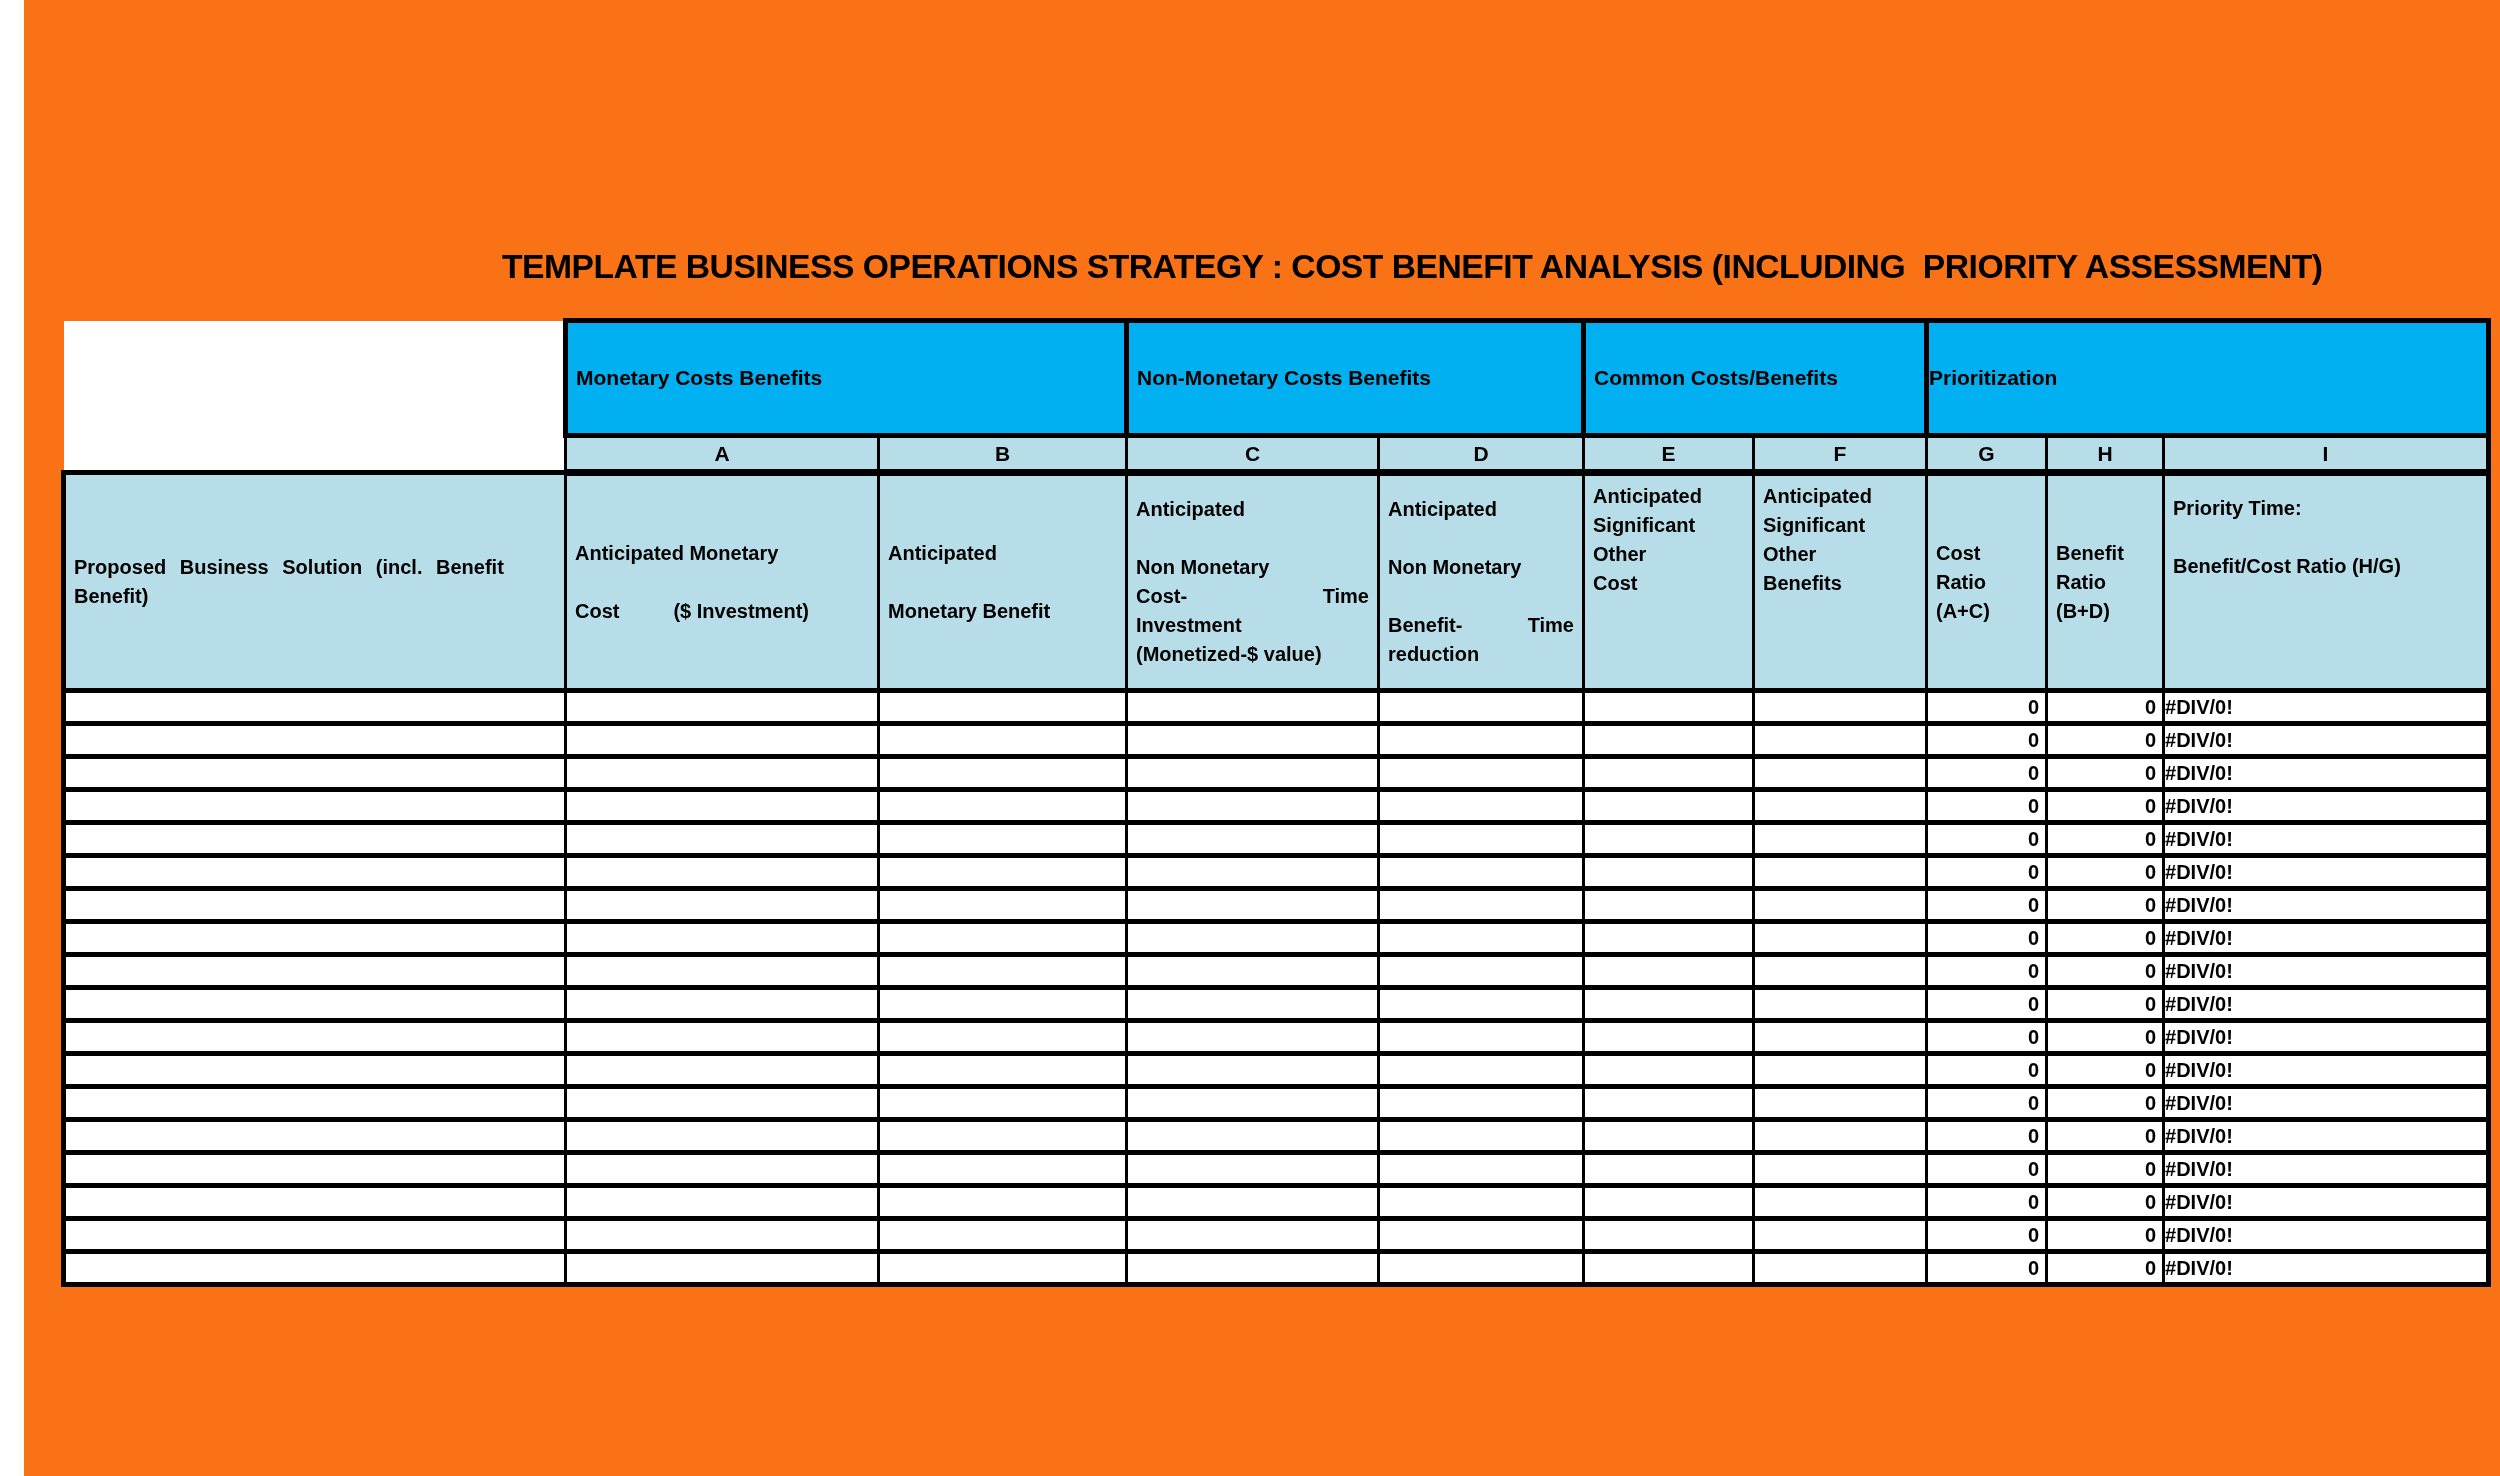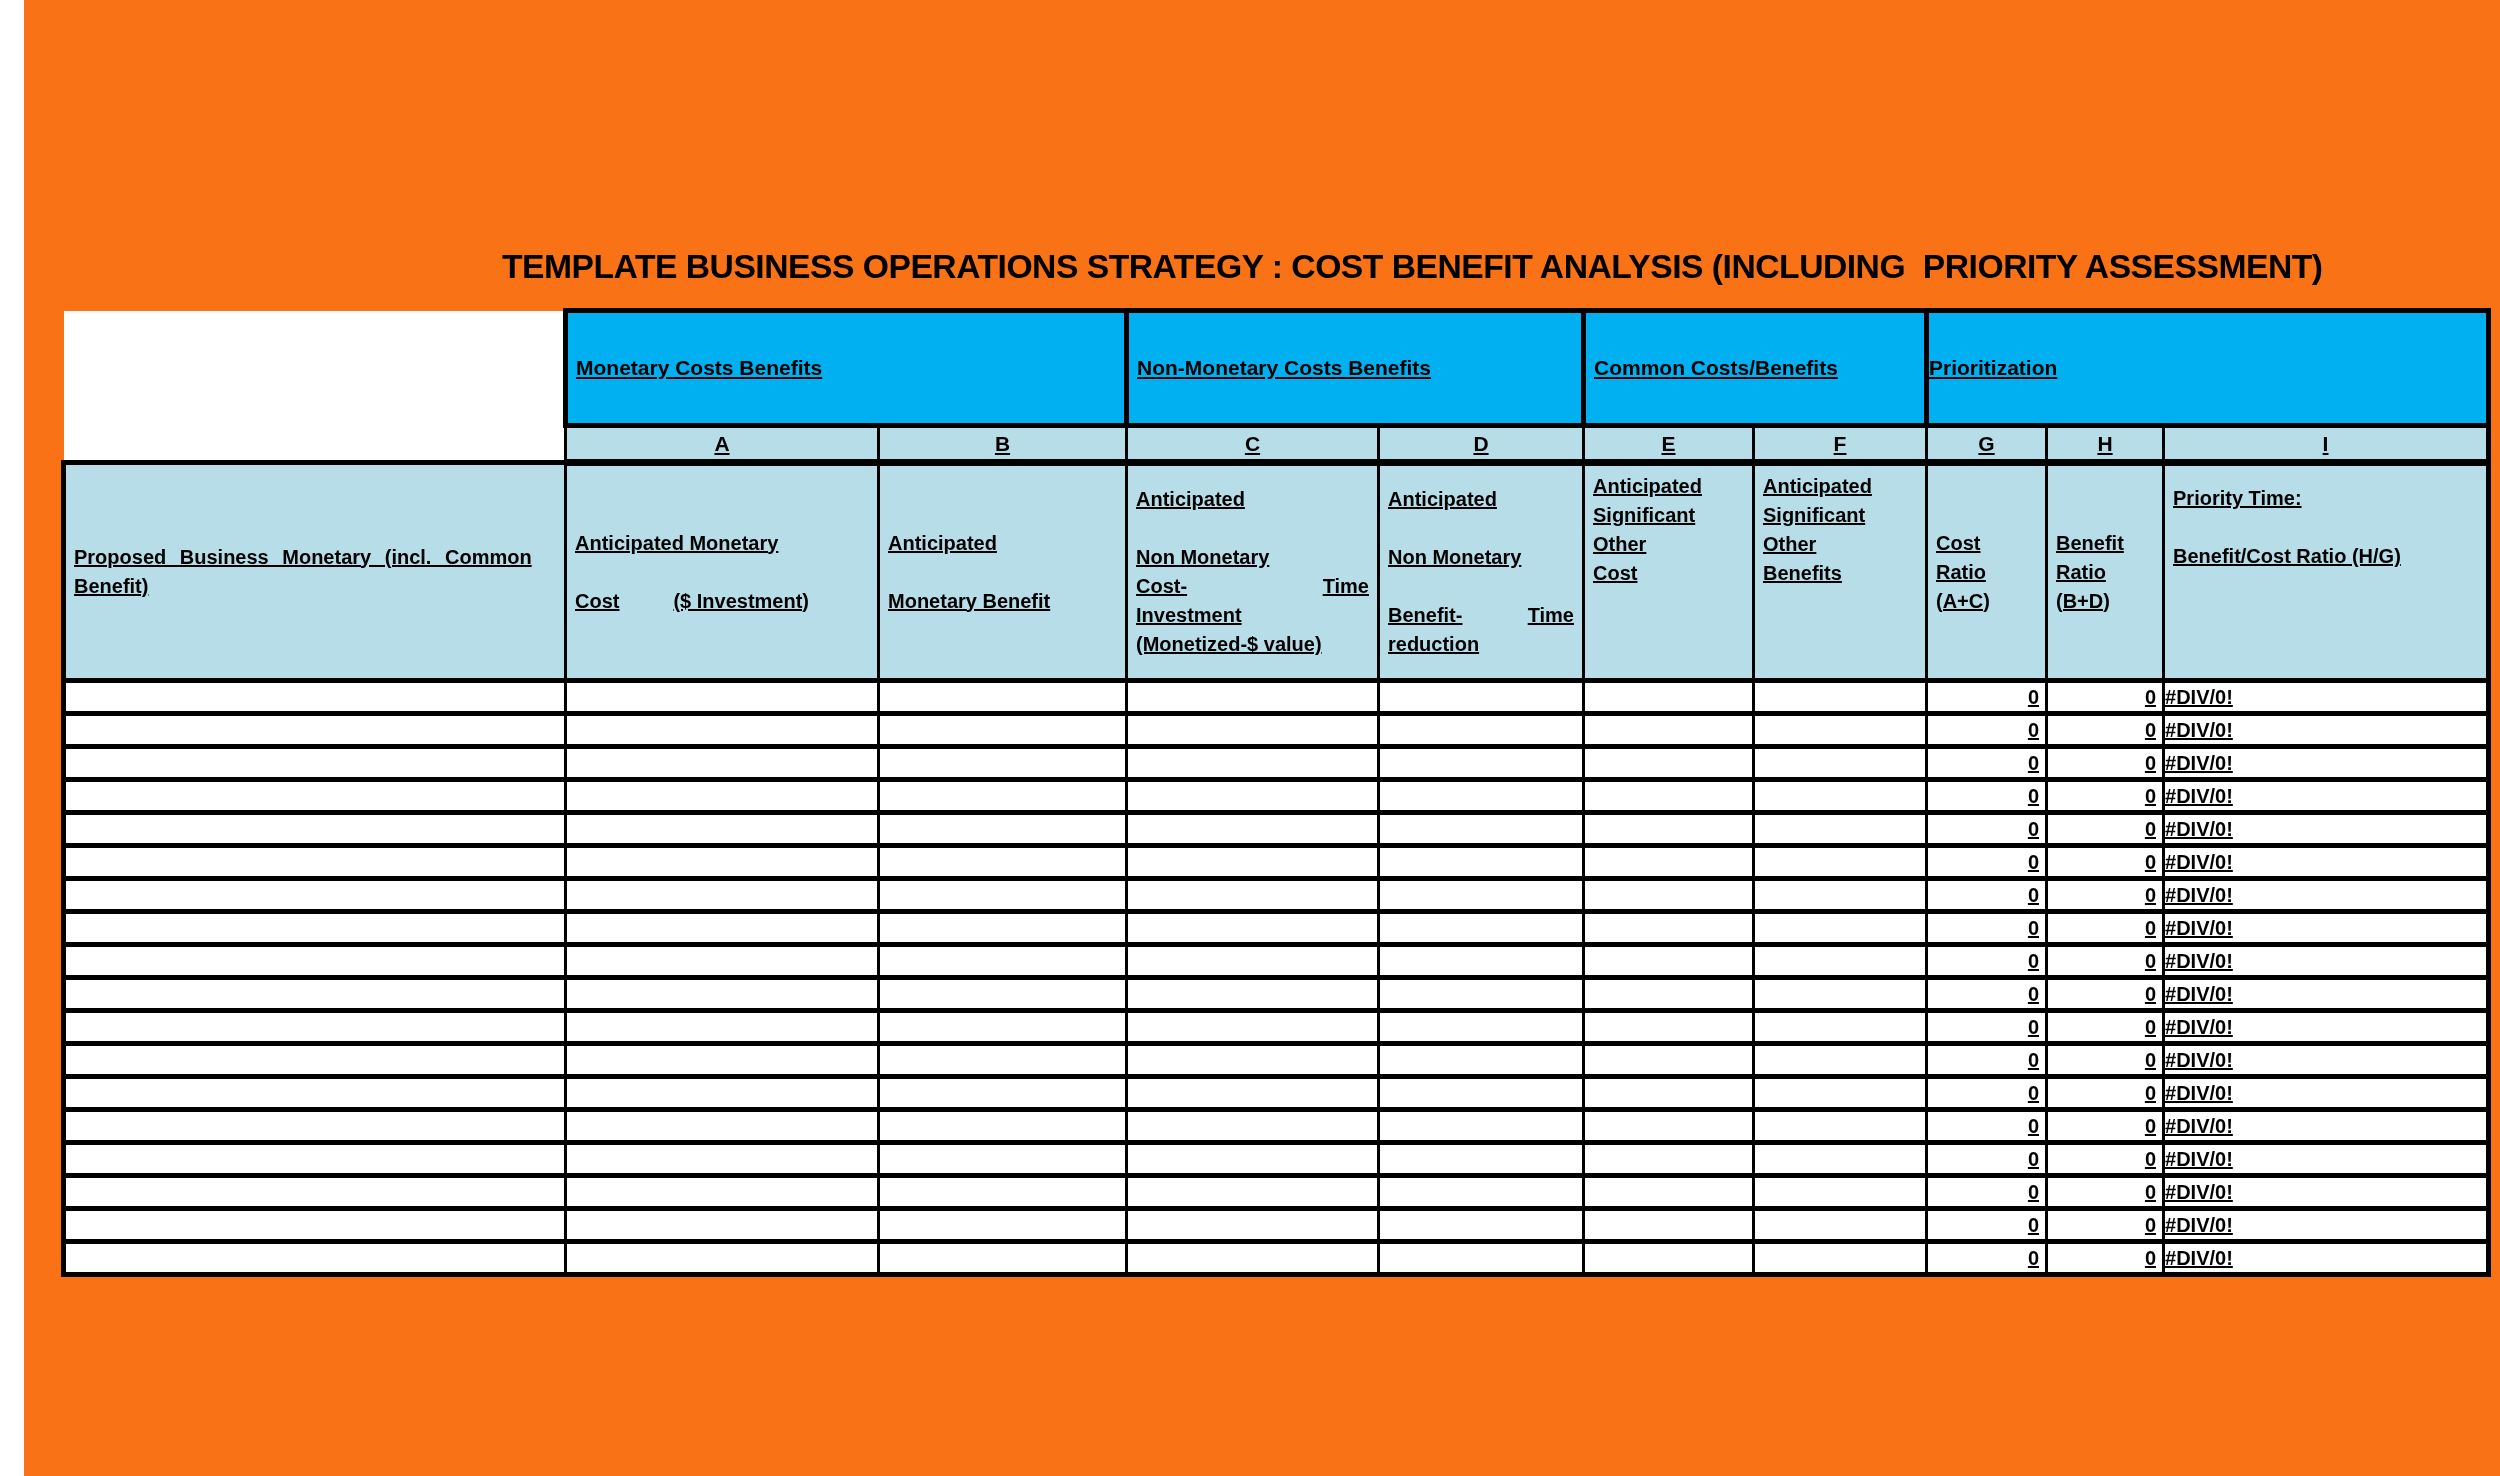--- a/index.html
+++ b/index.html
@@ -20,25 +20,24 @@
     font-size: 34px;
     font-weight: bold;
     letter-spacing: -0.5px;
     white-space: pre;
     transform: scaleX(0.99);
     transform-origin: left center;
   }
   table.sheet {
     position: absolute;
     left: 37px;
-    top: 308px;
+    top: 318px;
     width: 2425px;
     border-collapse: collapse;
     table-layout: fixed;
-    text-decoration: underline;
   }
   .sheet td {
     border: 3px solid #000;
     border-top-width: 5px;
     border-bottom-width: 5px;
     font-weight: bold;
     font-size: 20px;
     overflow: hidden;
   }
   .sheet td:first-child { border-left-width: 5px; }
@@ -123,21 +122,21 @@
         <td>D</td>
         <td>E</td>
         <td>F</td>
         <td>G</td>
         <td>H</td>
         <td>I</td>
       </tr>
 
       <tr class="desc-row">
         <td class="desc">
-          <div class="line wspread">Proposed Business Monetary (incl. Common</div>
+          <div class="line wspread">Proposed Business Solution (incl. Benefit</div>
           <div class="line">Benefit)</div>
         </td>
         <td class="desc">
           <div class="line">Anticipated Monetary</div>
           <div class="line blank"></div>
           <div class="line spread short">
             <span>Cost</span>
               <span>($ Investment)</span>
           </div>
         </td>

